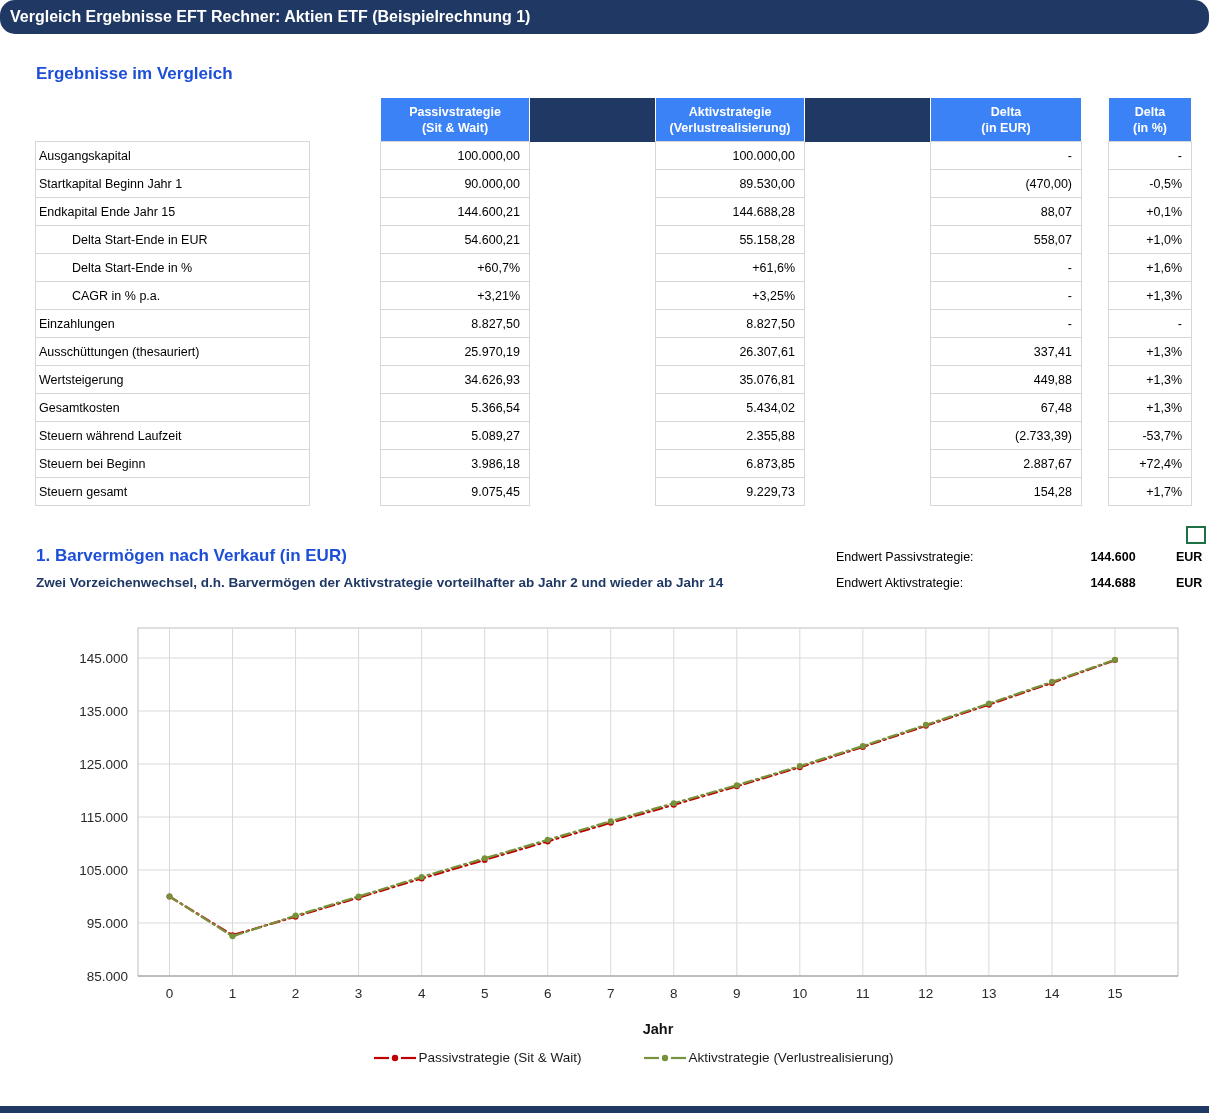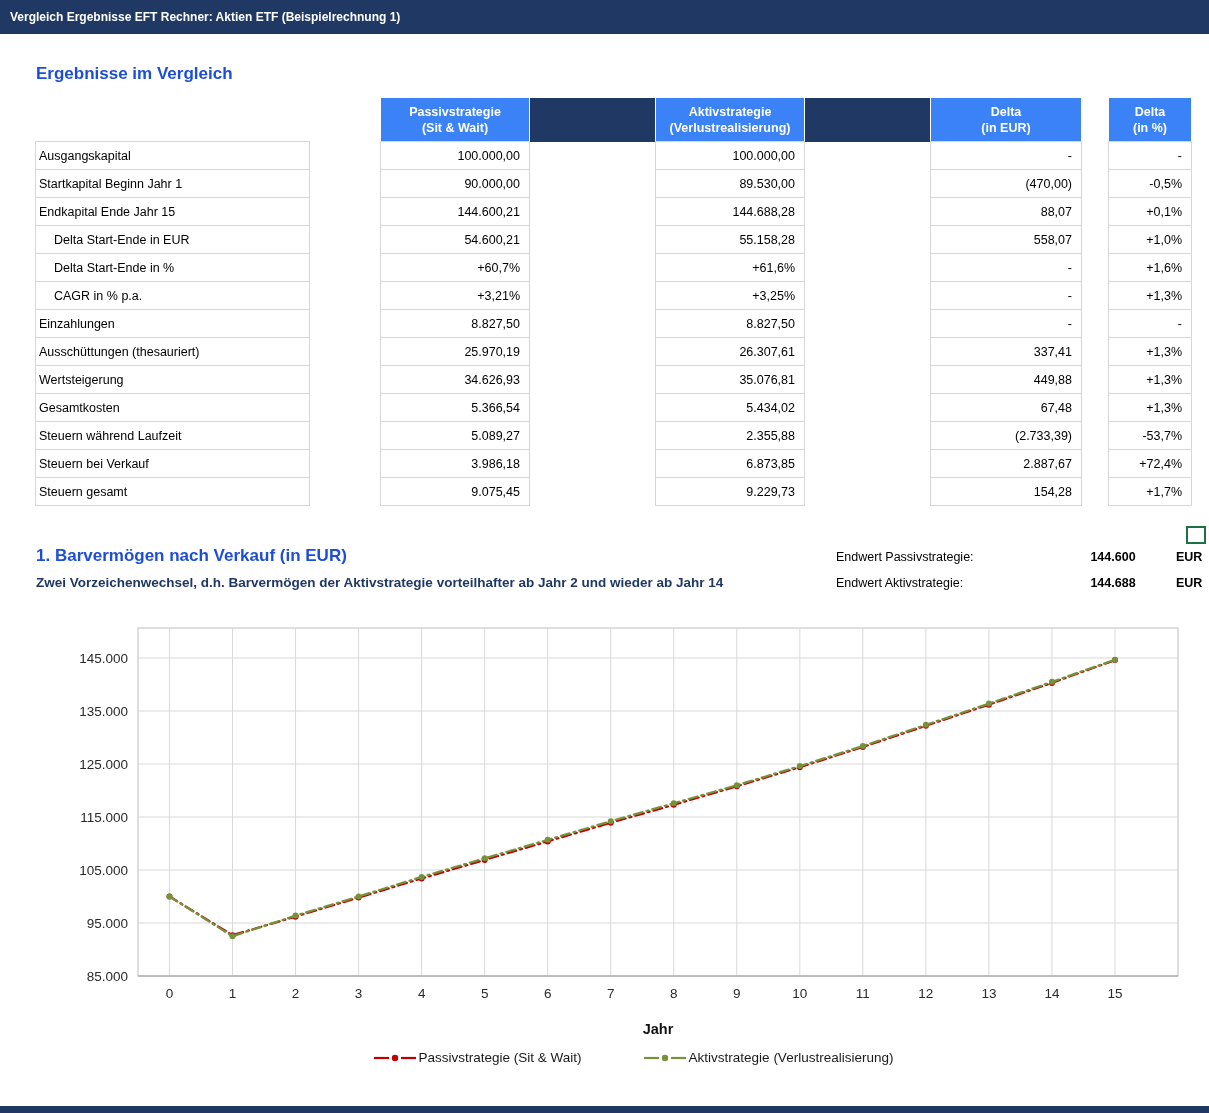--- a/index.html
+++ b/index.html
@@ -5,22 +5,22 @@
   * { box-sizing: border-box; }
   html,body { margin:0; padding:0; }
   body {
     width:1209px; height:1113px; position:relative; overflow:hidden;
     background:#ffffff;
     font-family:"Liberation Sans", sans-serif;
     color:#000;
   }
   
   .titlebar {
-    background:#1f3864; color:#fff; font-weight:bold; font-size:12px;
-    height:34px; line-height:34px; padding:0 10px; width:100%;
+    background:#1f3864; color:#fff; font-weight:bold; font-size:16px;
+    height:34px; line-height:34px; padding:0 10px; width:100%;border-radius:15px;
   }
   
   .h-section {
     color:#1d4ed8; font-weight:bold; font-size:17px; margin:0;
   }
   #cmp-heading { margin:30px 0 14px 36px; }
   
   .tbl { margin-left:35px; width:1157px; font-size:12.5px; }
   .trow, .thead-row {
     display:grid;
@@ -32,21 +32,21 @@
     display:flex; flex-direction:column; justify-content:center; line-height:1.3;
     border-left:1px solid #fff; border-right:1px solid #fff;
   }
   .th-spacer { background:#1f3864; }
   .trow { height:28px; }
   .cell {
     background:#fff; border:1px solid #d6d6d6; margin-top:-1px;
     display:flex; align-items:center; overflow:hidden; white-space:nowrap;
   }
   .cell.label { padding-left:3px; }
-  .cell.label.indent { padding-left:18px; }
+  .cell.label.indent { padding-left:36px; }
   .cell.val { justify-content:flex-end; padding-right:9px; }
   .gap { background:transparent; }
   
   .sel-box {
     position:absolute; left:1186px; top:526px; width:20px; height:18px;
     border:2px solid #1e7145; background:transparent;
   }
   
   .sec2 { margin:40px 0 0 36px; width:1156px; position:relative; }
   .sec2-row { display:flex; align-items:baseline; justify-content:space-between; }
@@ -216,21 +216,21 @@
         <div class="gap"></div>
         <div class="cell val">5.089,27</div>
         <div class="gap"></div>
         <div class="cell val">2.355,88</div>
         <div class="gap"></div>
         <div class="cell val">(2.733,39)</div>
         <div class="gap"></div>
         <div class="cell val">-53,7%</div>
       </div>
       <div class="trow">
-        <div class="cell label">Steuern bei Verkauf</div>
+        <div class="cell label">Steuern bei Beginn</div>
         <div class="gap"></div>
         <div class="cell val">3.986,18</div>
         <div class="gap"></div>
         <div class="cell val">6.873,85</div>
         <div class="gap"></div>
         <div class="cell val">2.887,67</div>
         <div class="gap"></div>
         <div class="cell val">+72,4%</div>
       </div>
       <div class="trow">

